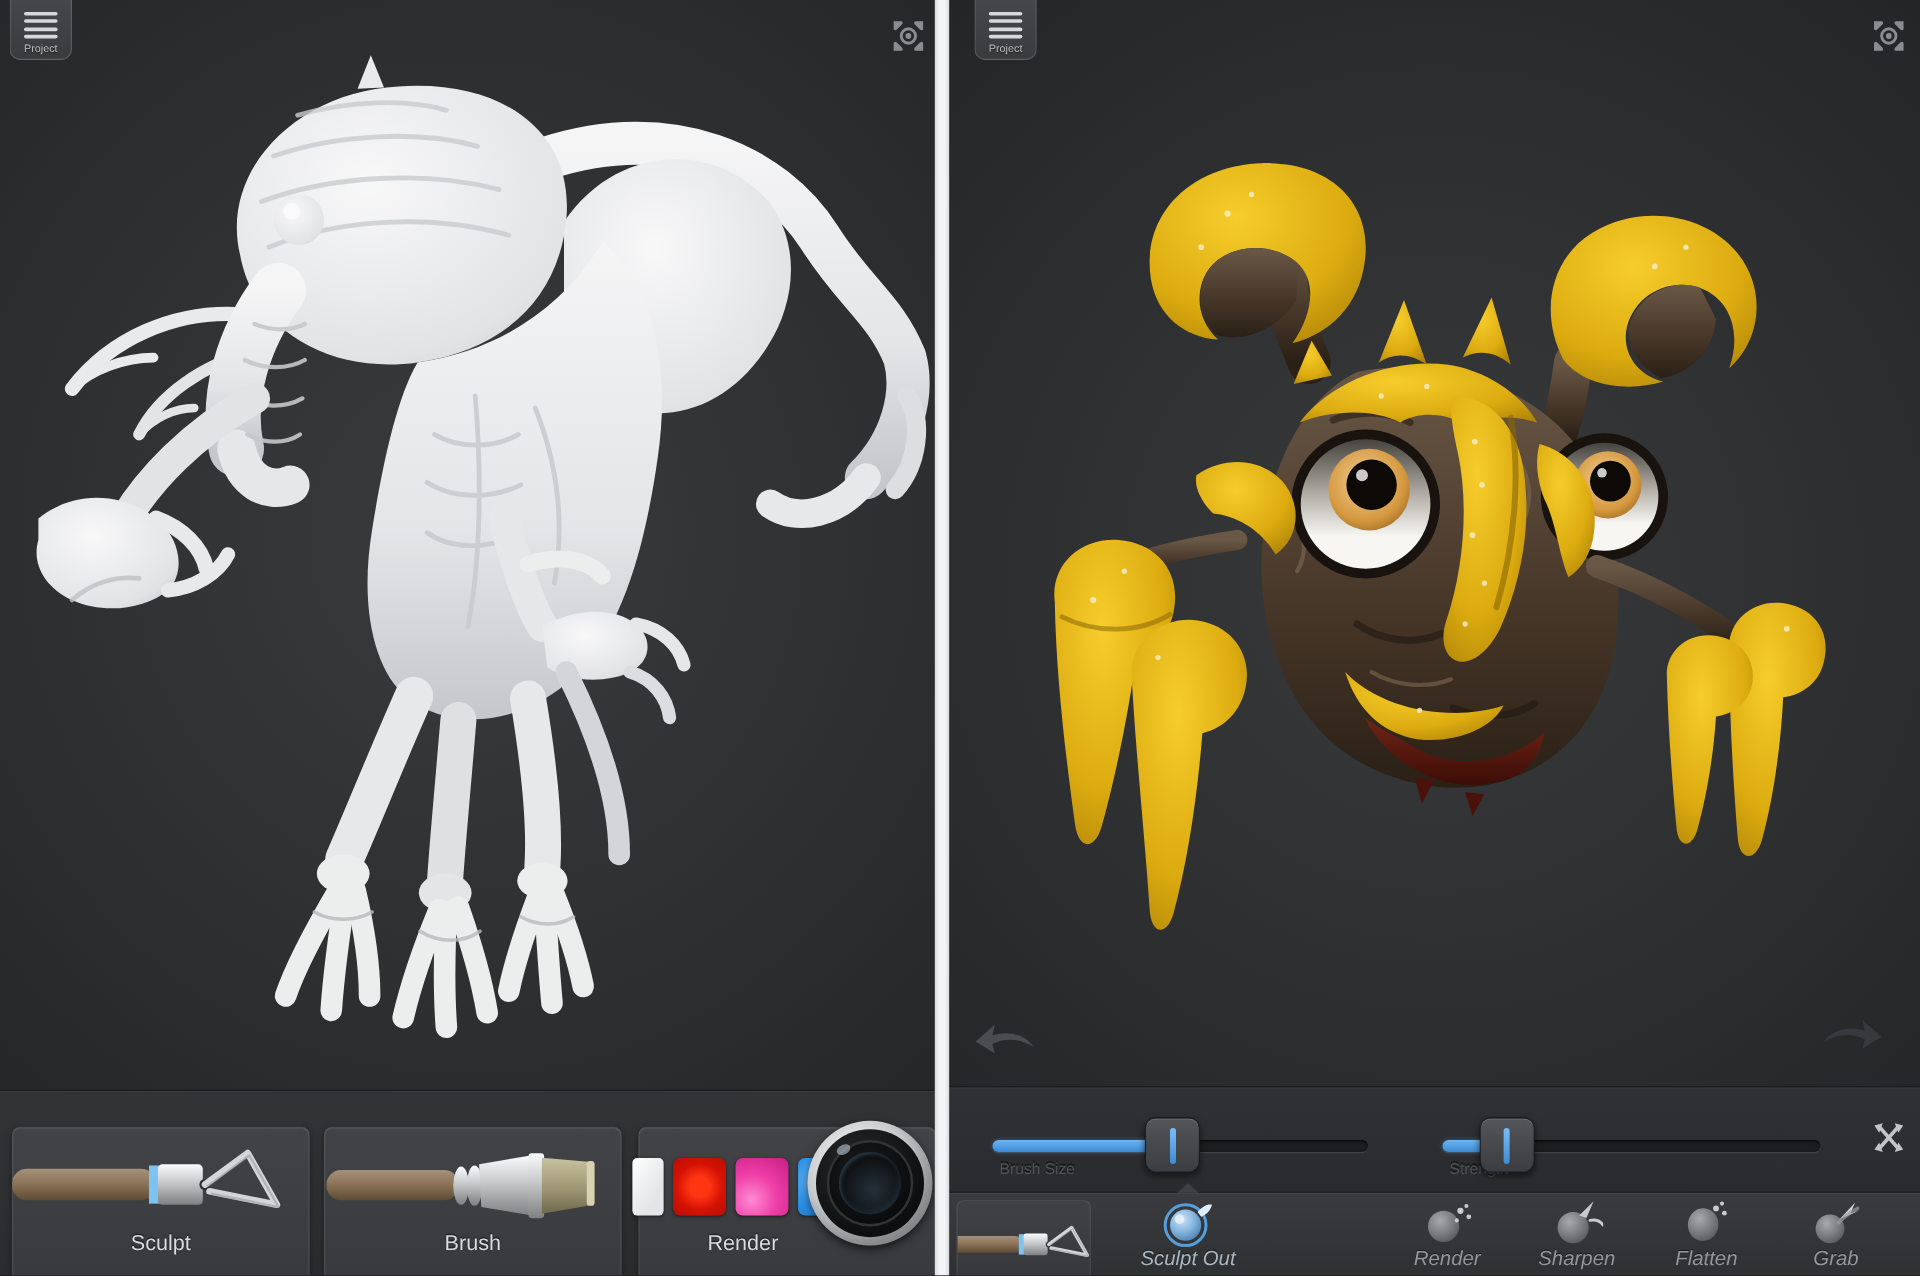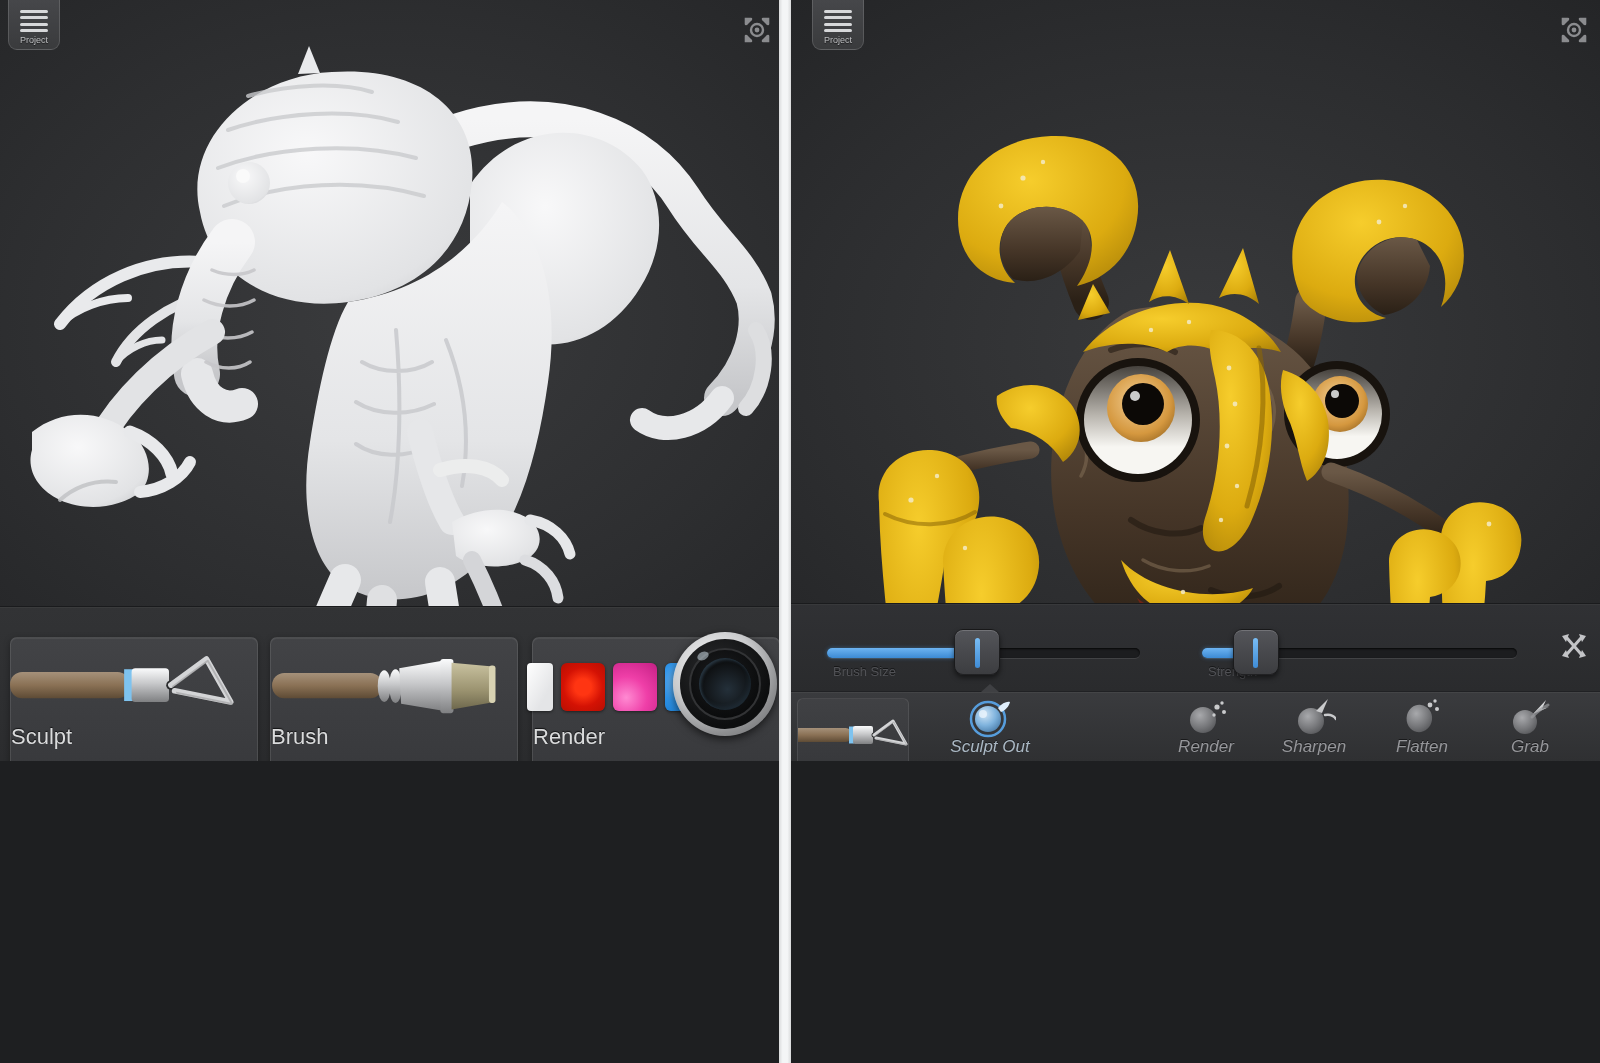--- a/index.html
+++ b/index.html
@@ -1,20 +1,20 @@
 <!DOCTYPE html>
 <html><head>
 <meta charset="utf-8">
 <style>
   * { margin:0; padding:0; box-sizing:border-box; }
   html,body { width:1600px; height:1063px; background:#1e1f21; overflow:hidden;
               font-family:"Liberation Sans", sans-serif; }
   .app { position:relative; width:1600px; height:1063px; }
 
-  .panel { position:absolute; top:0; height:761px; overflow:hidden; }
+  .panel { position:absolute; top:0; height:1063px; overflow:hidden; }
   .panel.left  { left:0;   width:779px; }
   .panel.right { left:791px; width:809px; }
   .divider { position:absolute; top:0; left:779px; width:12px; height:1063px;
              background:linear-gradient(90deg,#d9dadb,#f4f5f6 30%,#f4f5f6 70%,#d9dadb);
              z-index:50; }
 
   .viewport { position:absolute; inset:0;
     background:radial-gradient(ellipse 90% 70% at 50% 42%, #3a3b3d 0%, #2d2e30 55%, #212224 100%); }
   .panel.right .viewport { background:radial-gradient(ellipse 90% 70% at 50% 45%, #393a3c 0%, #2c2d2f 55%, #202123 100%); }
   .viewport svg.model { position:absolute; left:0; top:0; }
@@ -36,22 +36,22 @@
   
   .tabbar { position:absolute; left:0; bottom:0; width:779px; height:155px;
     background:linear-gradient(#323335,#2b2c2e); border-top:1px solid #1a1b1d;
     box-shadow:inset 0 1px 0 rgba(255,255,255,.04); z-index:5; }
   .tab-card { position:absolute; top:30px; height:135px; width:248px;
     background:linear-gradient(#424346,#383ablue 100%); 
     background:linear-gradient(#424346,#38393c);
     border:1px solid rgba(255,255,255,.10); border-radius:7px;
     box-shadow:0 2px 6px rgba(0,0,0,.35), inset 0 1px 0 rgba(255,255,255,.06);
     cursor:pointer; overflow:visible; }
-  .tab-card .tlabel { position:absolute; top:86px; width:100%; 
-    font-size:22px; color:#dadbdc; text-shadow:0 -1px 1px rgba(0,0,0,.7); }
+  .tab-card .tlabel { position:absolute; top:86px; width:100%; text-align:center;
+    font-size:18px; color:#dadbdc; text-shadow:0 -1px 1px rgba(0,0,0,.7); }
   .tab-card svg.toolart { position:absolute; overflow:visible; }
 
   .swatch { position:absolute; top:25px; width:44px; height:48px; border-radius:6px;
     box-shadow:0 1px 3px rgba(0,0,0,.5); }
   .lens { position:absolute; top:-6px; right:2px; width:104px; height:104px; border-radius:50%;
     background:radial-gradient(circle at 38% 34%, #fdfdfd, #c9cacc 45%, #8e8f91 70%, #5f6062 100%);
     box-shadow:0 3px 8px rgba(0,0,0,.6); }
   .lens .b1 { position:absolute; inset:7px; border-radius:50%;
     background:radial-gradient(circle at 40% 35%, #2a2b2d, #0d0e0f 70%); }
   .lens .b2 { position:absolute; inset:16px; border-radius:50%; border:2px solid #323335;

